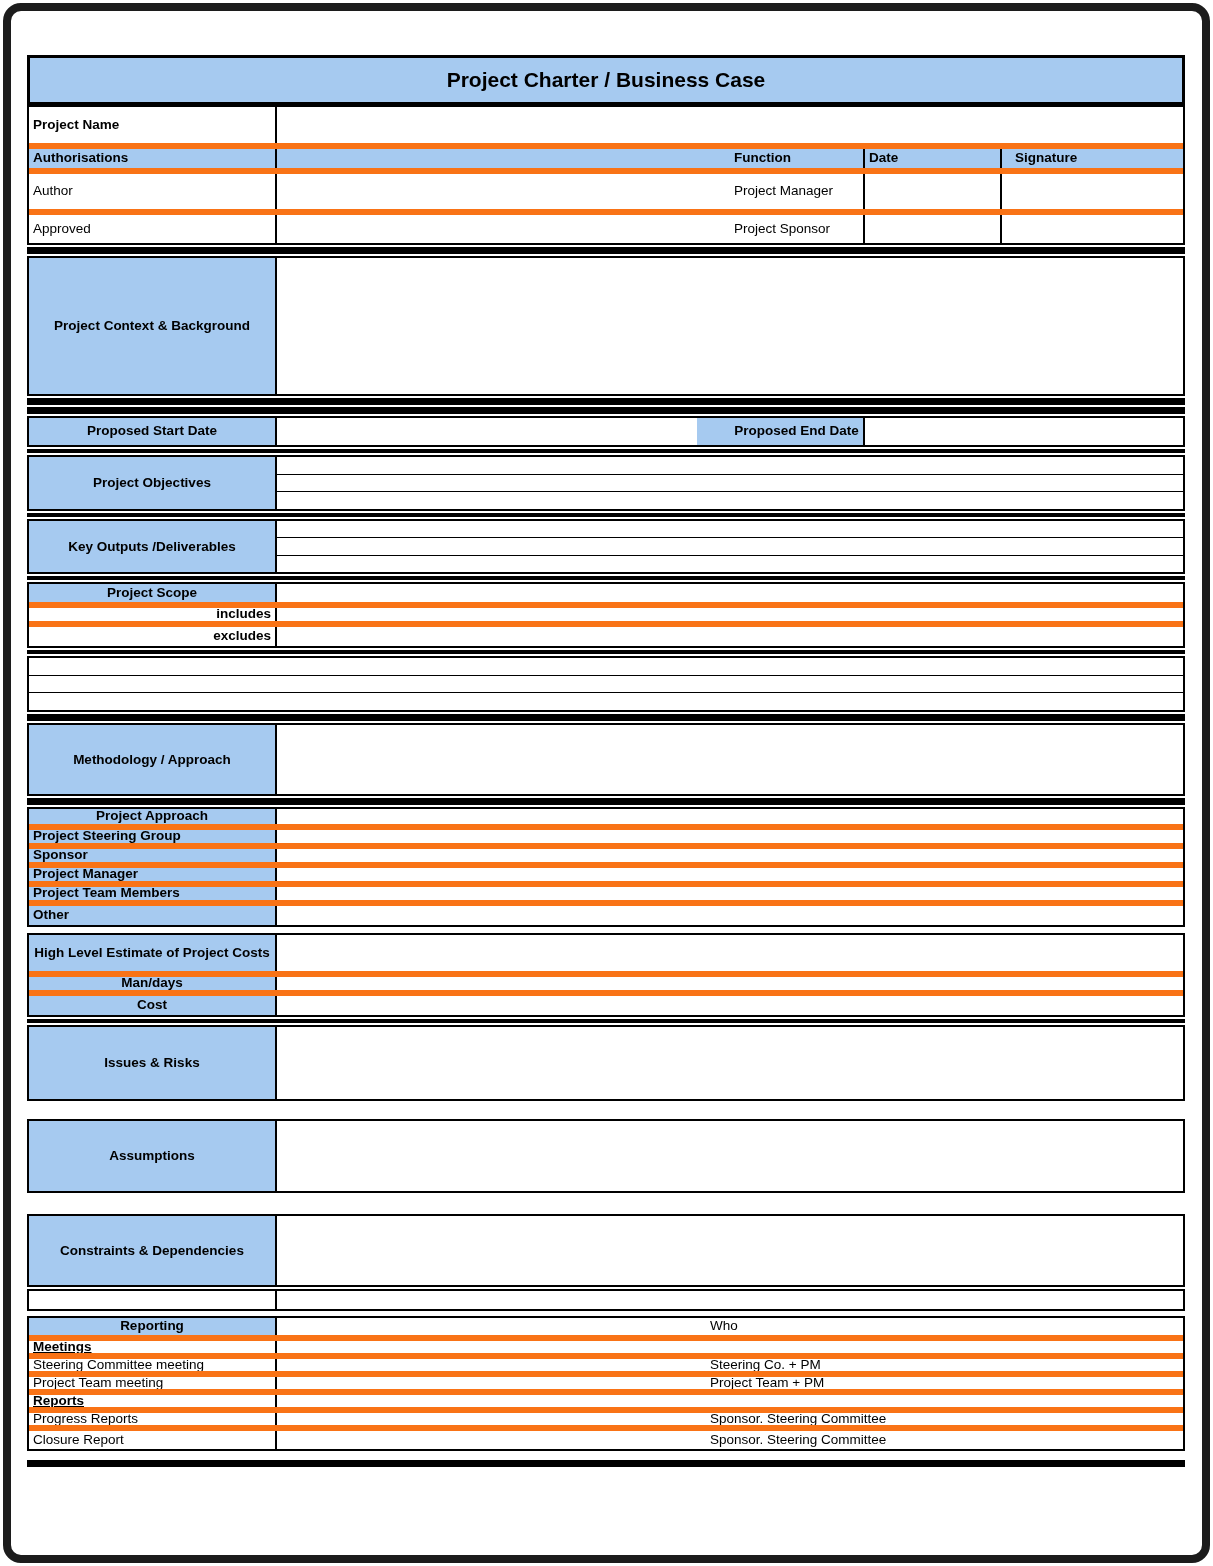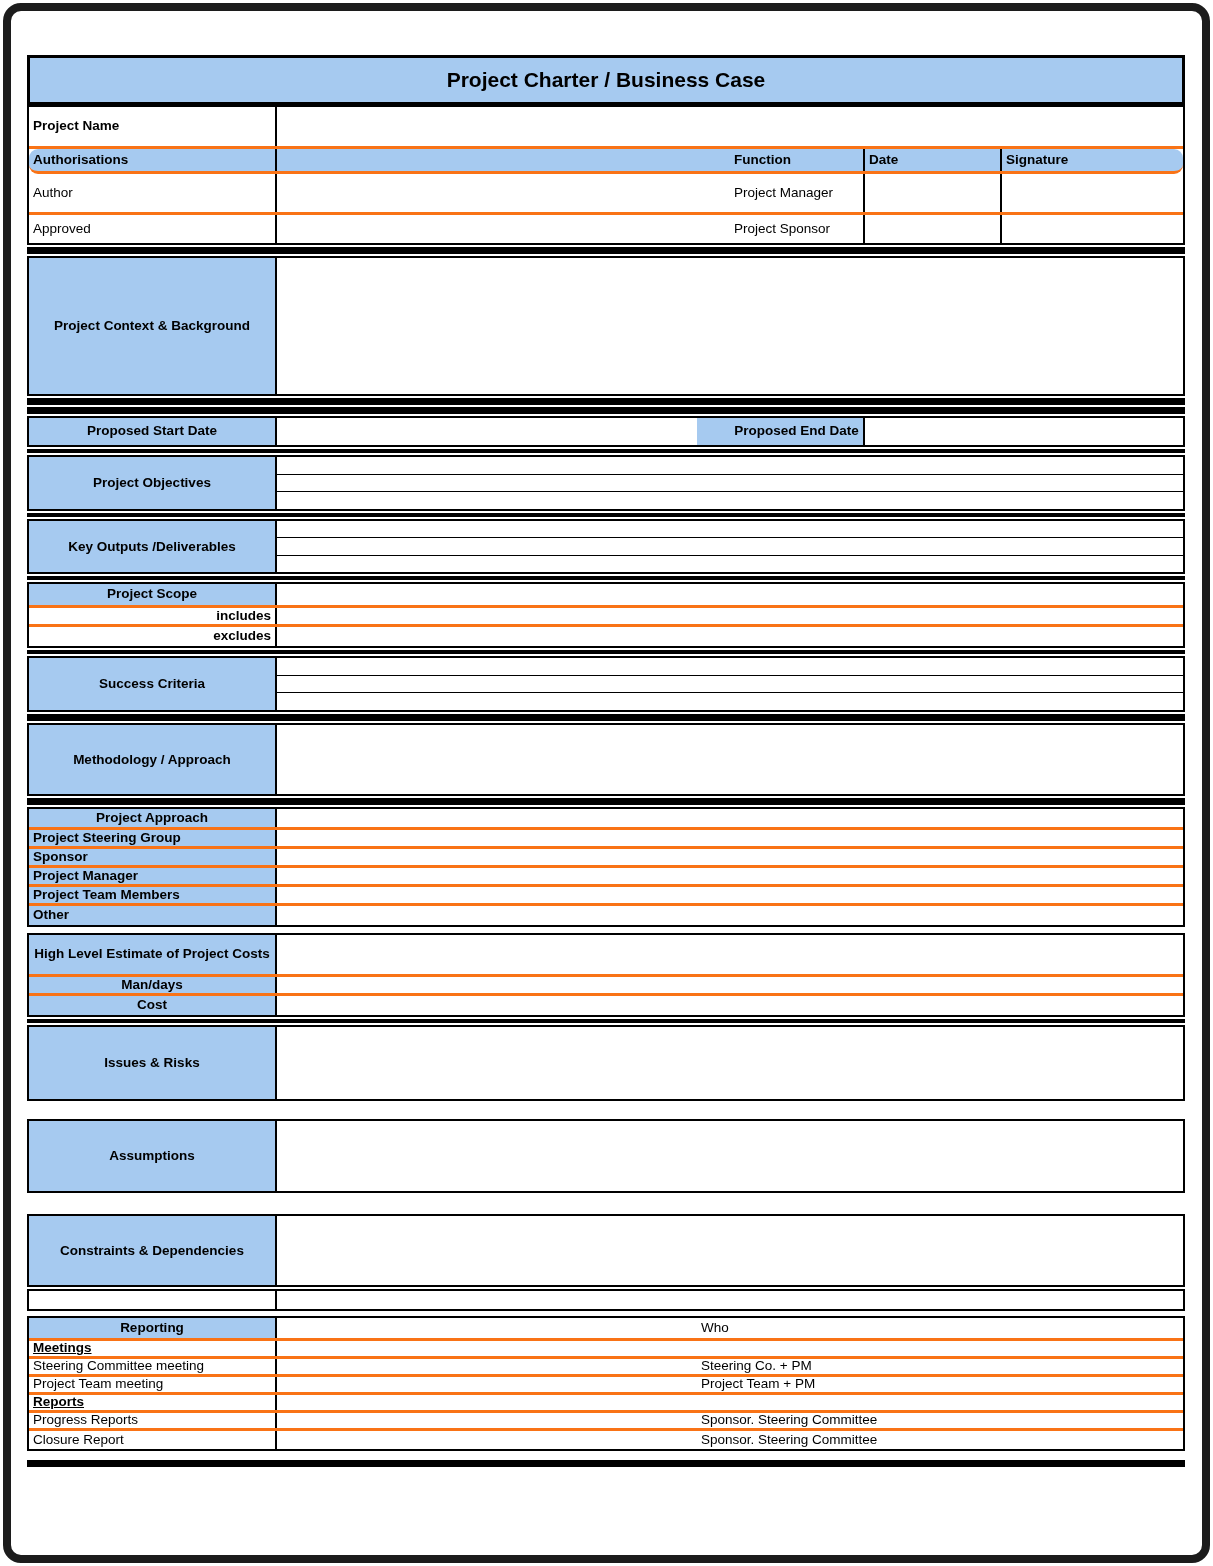--- a/index.html
+++ b/index.html
@@ -8,36 +8,36 @@
 
   .frame { position:absolute; inset:3px; border:8px solid #1c1c1c; border-radius:18px; }
   .content { position:absolute; left:27px; top:55px; width:1158px; }
 
   .title-bar { height:50px; background:var(--blue,#a6caf0); border:3px solid #000;
                display:flex; align-items:center; justify-content:center;
                font-weight:700; font-size:21px; }
 
   
   .stack { border:2px solid #000; background:#fff; }
-  .srow { display:flex; border-bottom:3px solid #f97316; align-items:stretch; }
+  .srow { display:flex; border-bottom:6px solid #f97316; align-items:stretch; }
   .srow:last-child { border-bottom:none; }
 
   .c { border-right:2px solid #000; display:flex; align-items:center;
        padding:0 4px; font-size:13.5px; line-height:1.2; overflow:hidden; }
   .c:last-child { border-right:none; }
   .c.w248 { width:248px; min-width:248px; }
   .c.w420 { width:420px; min-width:420px;margin-top:47px; }
   .c.w168 { width:168px; min-width:168px;padding-left:37px; }
   .c.w137 { width:137px; min-width:137px; }
-  .c.grow { flex:1; }
+  .c.grow { flex:1;margin-left:9px; }
   .c.center { justify-content:center; text-align:center; }
   .c.right { justify-content:flex-end; text-align:right; }
   .c.bold { font-weight:700; }
   .c.blue { background:var(--blue,#a6caf0); }
-  .blue-row { background:var(--blue,#a6caf0);border-radius:9px; }
+  .blue-row { background:var(--blue,#a6caf0); }
   .u { text-decoration:underline; }
 
   
   .sec { display:flex; border:2px solid #000; background:#fff; align-items:stretch; }
   .sec .lbl { width:248px; min-width:248px; border-right:2px solid #000;
               background:var(--blue,#a6caf0); display:flex; align-items:center;
               justify-content:center; text-align:center; font-weight:700;
               font-size:13.5px; padding:2px 2px; line-height:1.3; }
   .sec .fld { flex:1; background:#fff; }
   .rows { flex:1; display:flex; flex-direction:column; }
@@ -141,21 +141,20 @@
     </div>
     <div class="srow" style="height:19px">
       <div class="c w248 bold right">excludes</div>
       <div class="c grow"></div>
     </div>
   </div>
 
   <div class="sep thin"></div>
 
   <div class="sec" style="height:56px">
-    <div class="lbl">Success Criteria</div>
     <div class="rows">
       <div class="rrow"></div>
       <div class="rrow"></div>
       <div class="rrow"></div>
     </div>
   </div>
 
   <div class="sep"></div>
 
   <div class="sec" style="height:73px">

